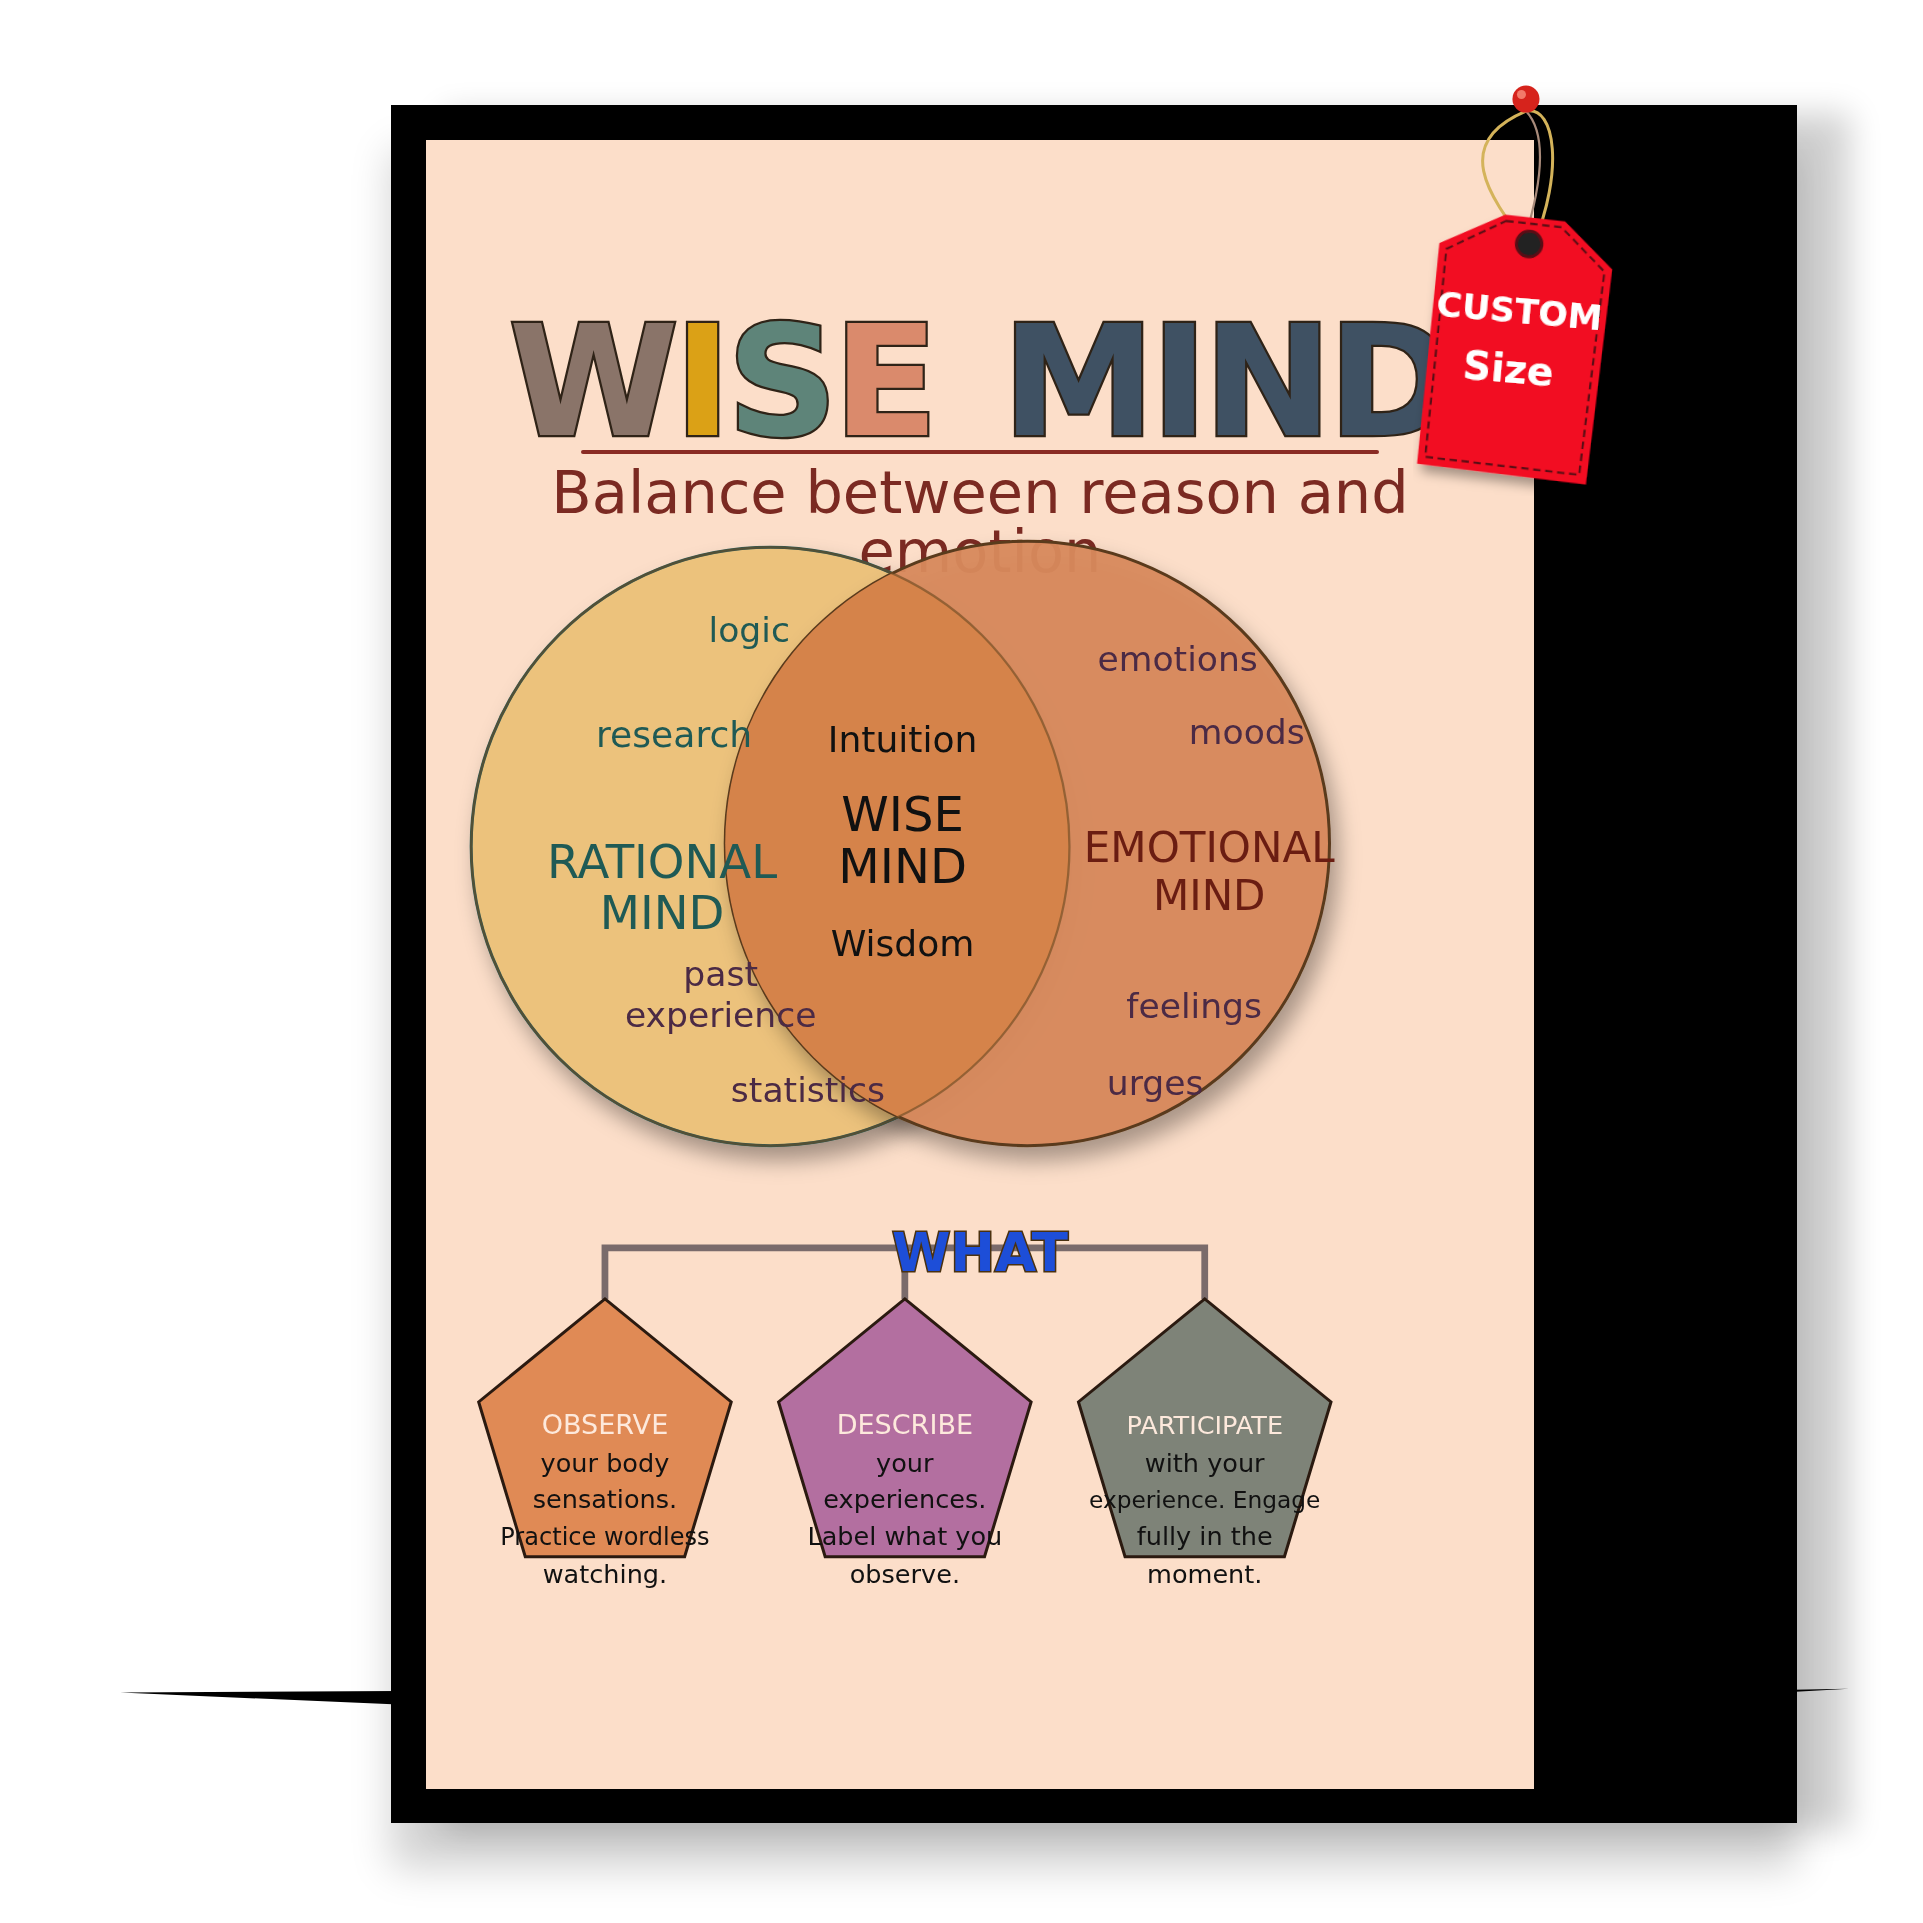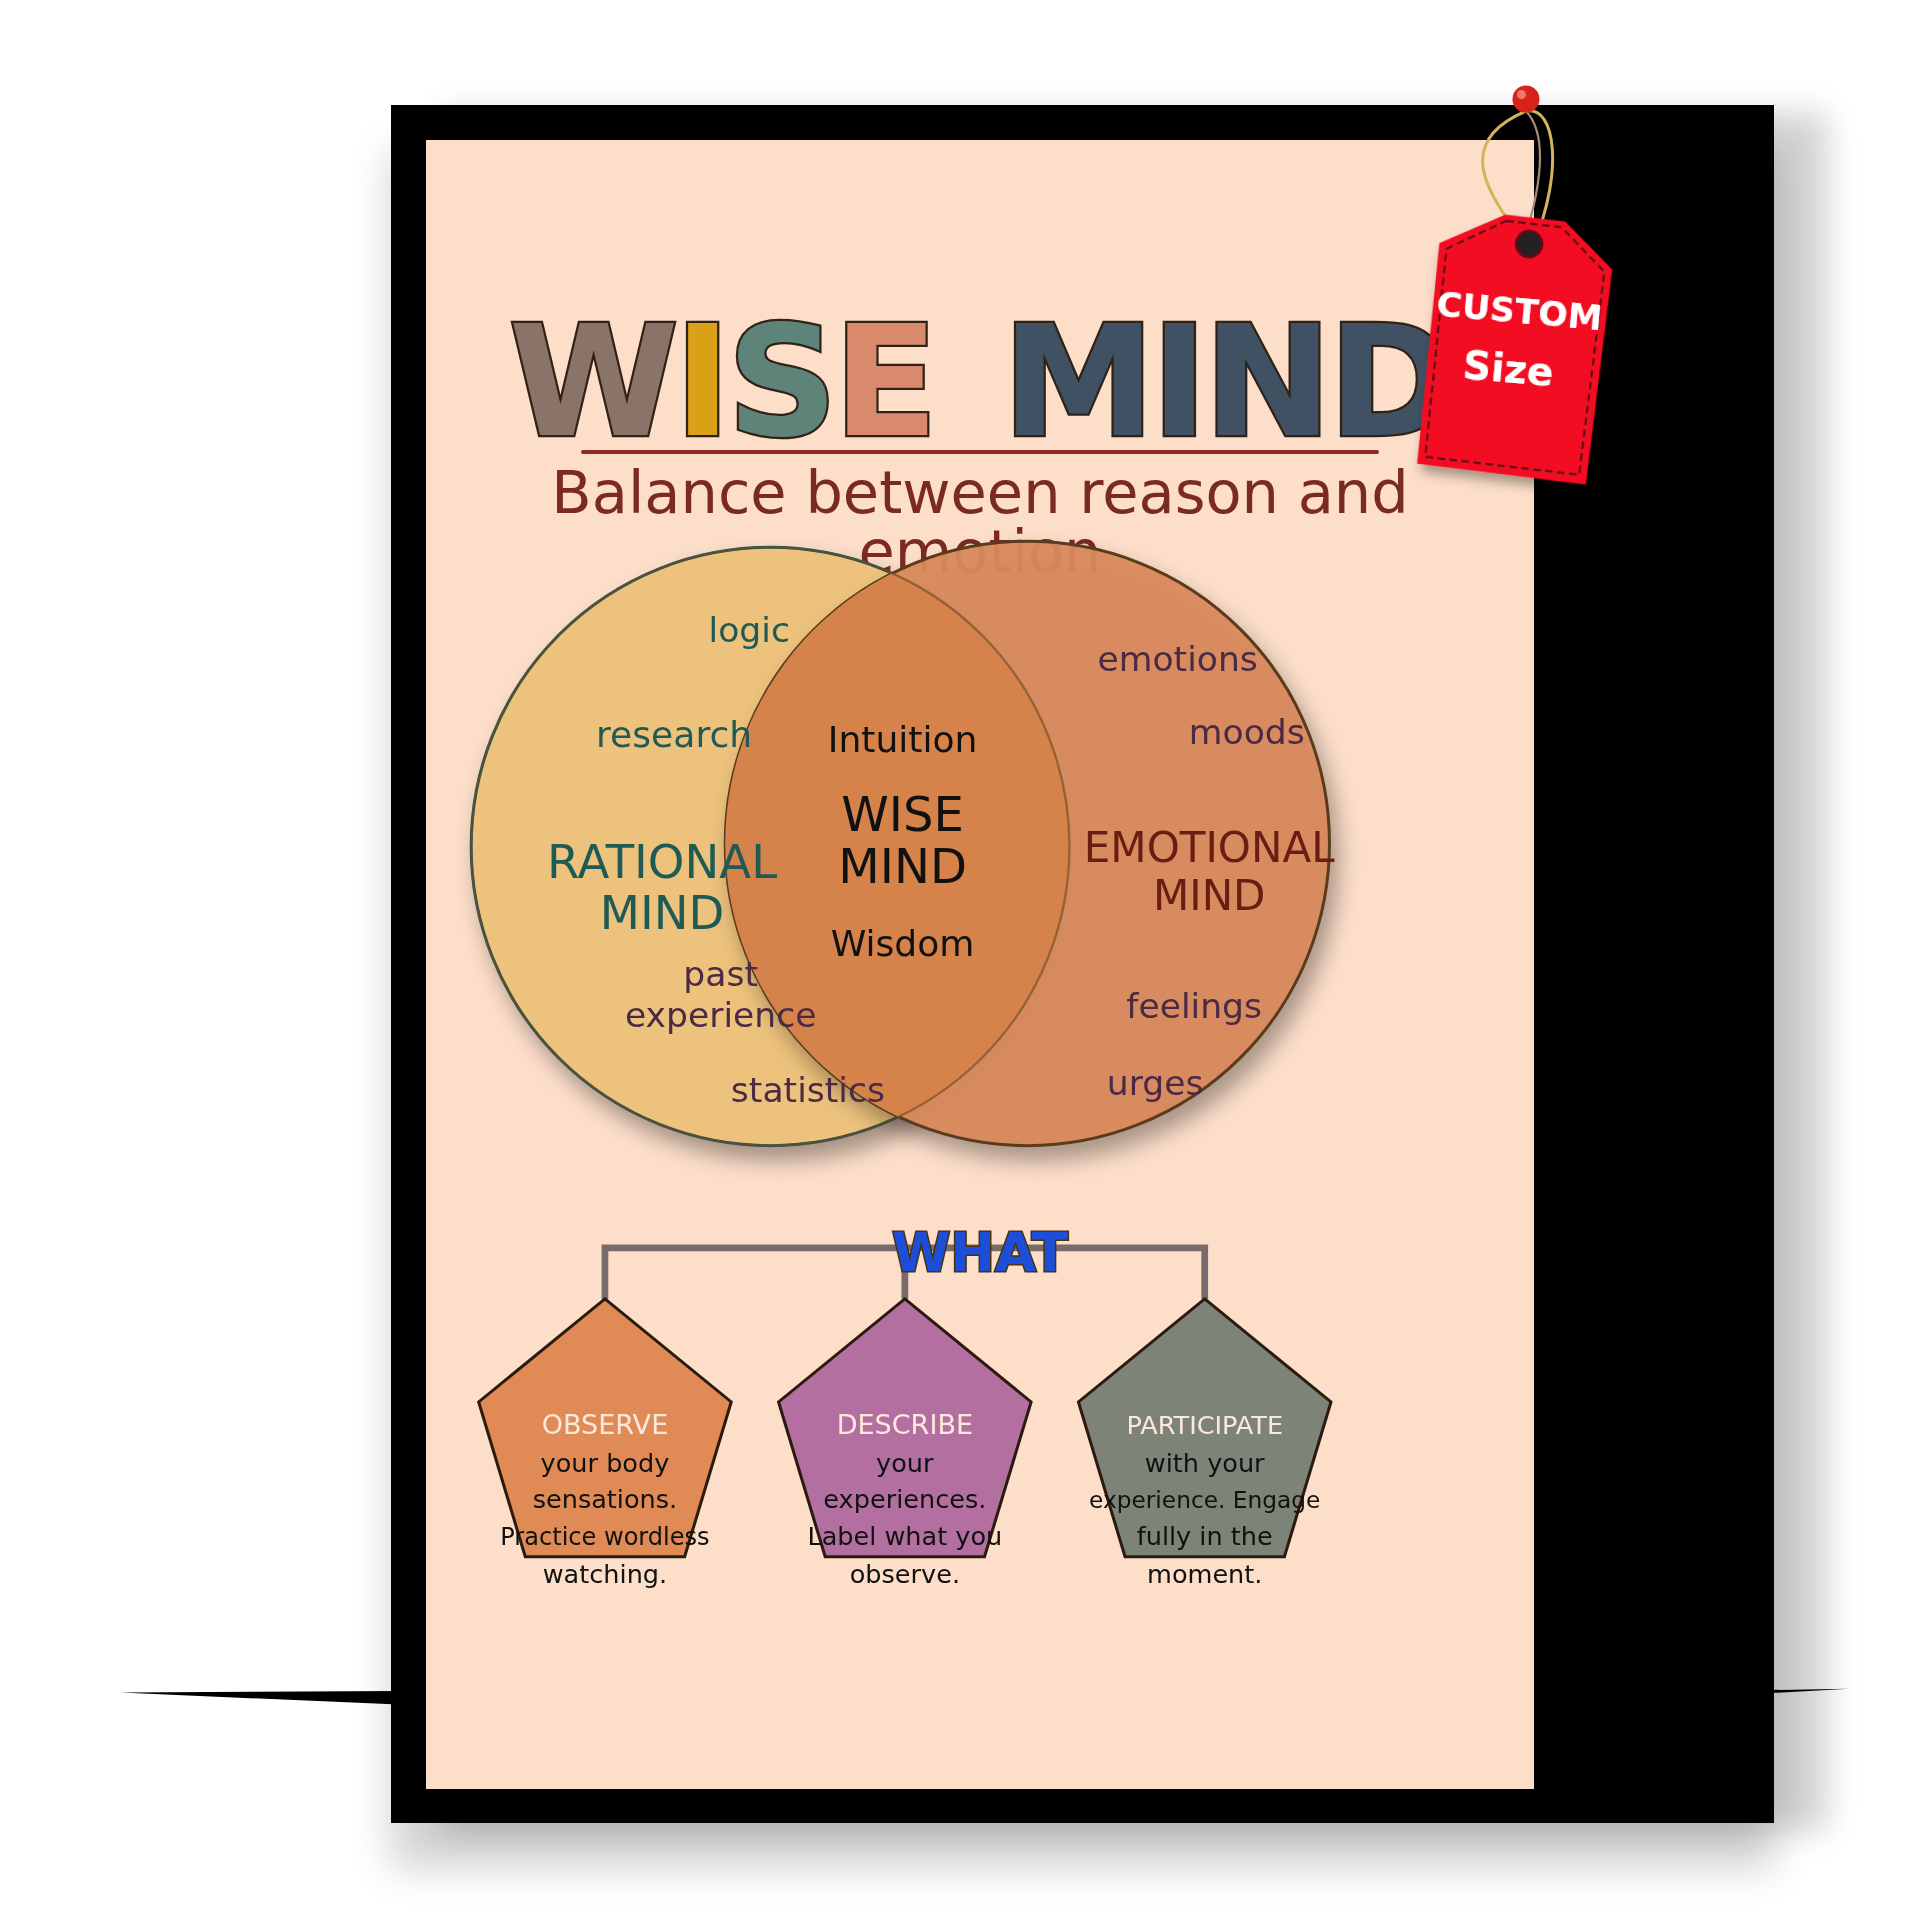--- a/index.html
+++ b/index.html
@@ -1,20 +1,20 @@
 <!DOCTYPE html>
 <html style="font-size:12px"><head>
 <meta charset="utf-8">
 <style>
   html, body { margin:0; padding:0; }
   body { width:1924px; height:1924px; background:#ffffff; position:relative; overflow:hidden;
          font-family:"DejaVu Sans", sans-serif; }
   .abs { position:absolute; }
   .frame { position:absolute; left:391px; top:105px; width:1383px; height:1718px; background:#000;
-           box-shadow: 0 45px 38px rgba(0,0,0,0.18), 53px 7.5px 30px rgba(0,0,0,0.18); }
+           box-shadow: 0 45px 38px rgba(0,0,0,0.18), 53px 7.5px 30px rgba(0,0,0,0.18); padding-left: 23px; }
   .poster { position:absolute; left:35px; top:35px; width:1108px; height:1649px; background:#fcdec9; }
   .title { position:absolute; left:0; top:165px; width:100%; text-align:center; font-family:"DejaVu Sans", sans-serif;
            font-size:154px; font-weight:bold; letter-spacing:-4.5px; line-height:1; }
   .title span { -webkit-text-stroke:4.5px #2f2317; paint-order:stroke fill; }
   .rule { position:absolute; left:155px; top:310px; width:798px; height:3.8px; background:#8a2b24; border-radius:2.3px; }
   .subtitle { position:absolute; left:0; top:323px; width:100%; text-align:center; color:#7b2a22;
               font-family:"DejaVu Sans", sans-serif; font-size:59px; line-height:1; }
   svg text { font-family:"DejaVu Sans", sans-serif; }
   .what { position:absolute; left:0; top:1082px; width:100%; text-align:center; font-family:"DejaVu Sans", sans-serif;
           font-size:53px; font-weight:bold; color:#1d4ed8; -webkit-text-stroke:3px #4a3110; paint-order:stroke fill; }

